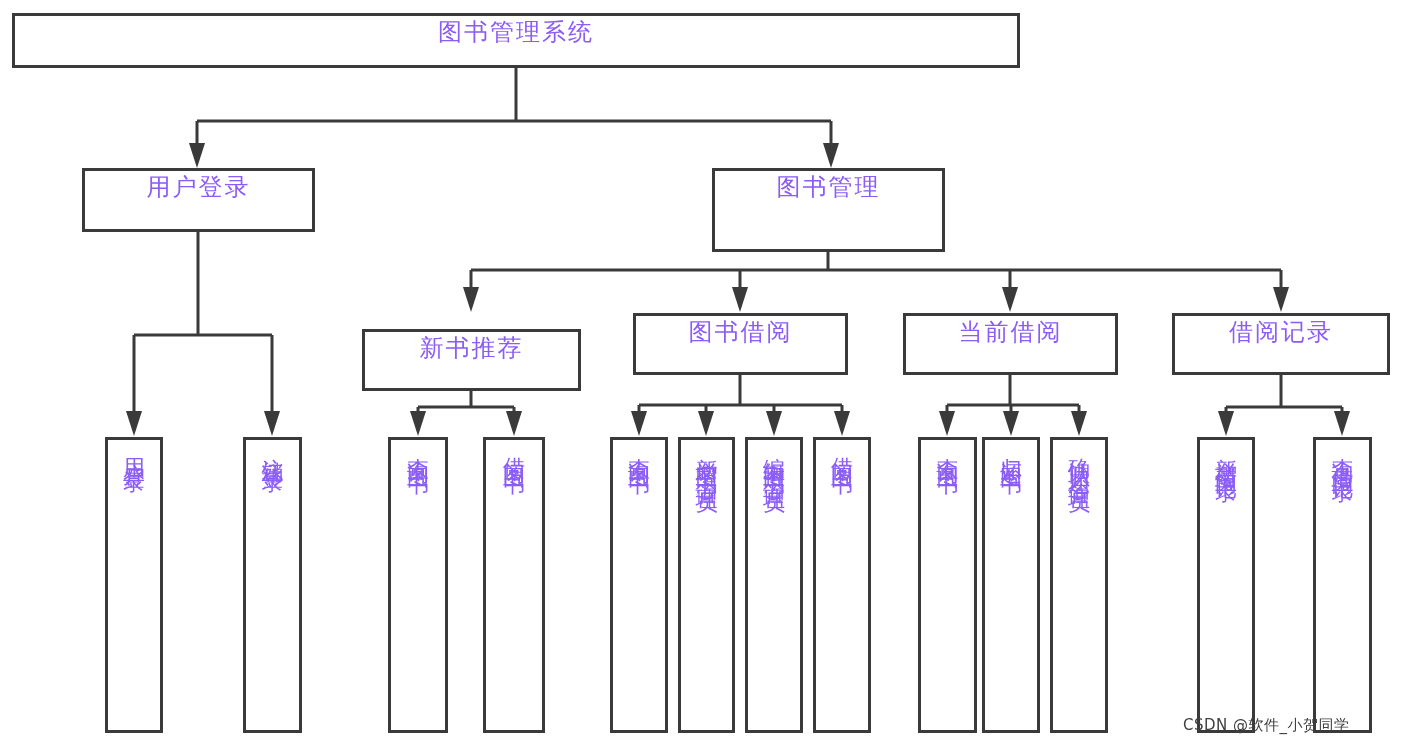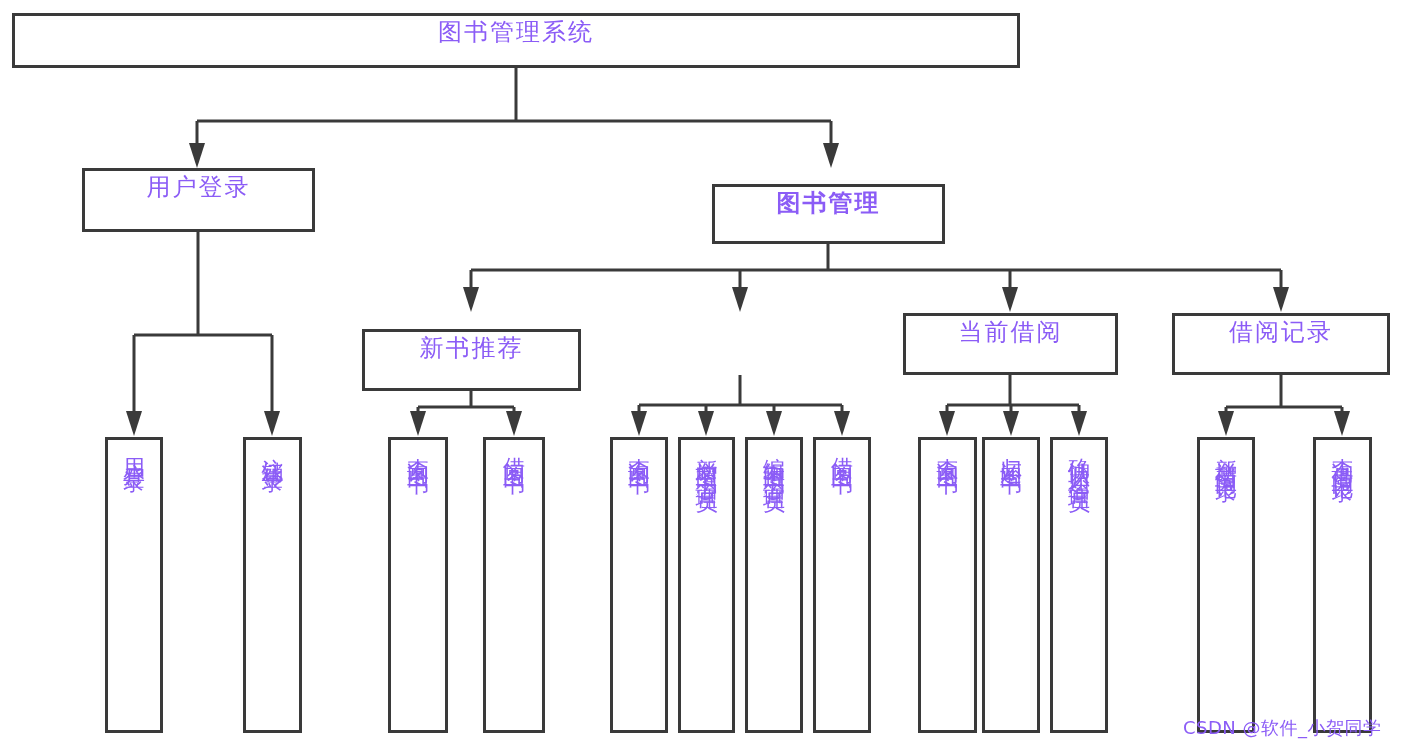--- a/index.html
+++ b/index.html
@@ -28,22 +28,22 @@
     writing-mode:vertical-rl;
     text-orientation:mixed;
     font-size:22px;
     letter-spacing:5px;
     line-height:1.1;
     white-space:nowrap;
   }
   .watermark {
     position:absolute;
     left:1183px; top:716px;
-    font-size:18px;
-    color:#8b5cf6;
+    font-size:15px;
+    color:#404040;
     letter-spacing:0.5px;
     z-index:5;
     white-space:nowrap;
   }
 </style>
 </head>
 <body>
 
 <div class="canvas">
 
@@ -80,26 +80,29 @@
     </g>
   </svg>
 
   <div class="node h-node" style="left:12px; top:13px; width:1008px; height:55px;">
     <span>图书管理系统</span>
   </div>
 
   <div class="node h-node" style="left:82px; top:168px; width:233px; height:64px;">
     <span>用户登录</span>
   </div>
-  <div class="node h-node" style="left:712px; top:184px; width:233px; height:60px;font-weight:bold;">
+  <div class="node h-node" style="left:712px; top:168px; width:233px; height:84px;">
     <span>图书管理</span>
   </div>
 
   <div class="node h-node" style="left:362px; top:313px; width:219px; height:62px;margin-top:16px;">
     <span>新书推荐</span>
+  </div>
+  <div class="node h-node" style="left:633px; top:313px; width:215px; height:62px;">
+    <span>图书借阅</span>
   </div>
   <div class="node h-node" style="left:1172px; top:313px; width:218px; height:62px;">
     <span>借阅记录</span>
   </div>
   <div class="node h-node" style="left:903px; top:313px; width:215px; height:62px;">
     <span>当前借阅</span>
   </div>
 
   <div class="node v-node" style="left:105px; top:437px; width:58px; height:296px;">
     <span>用户登录</span>

